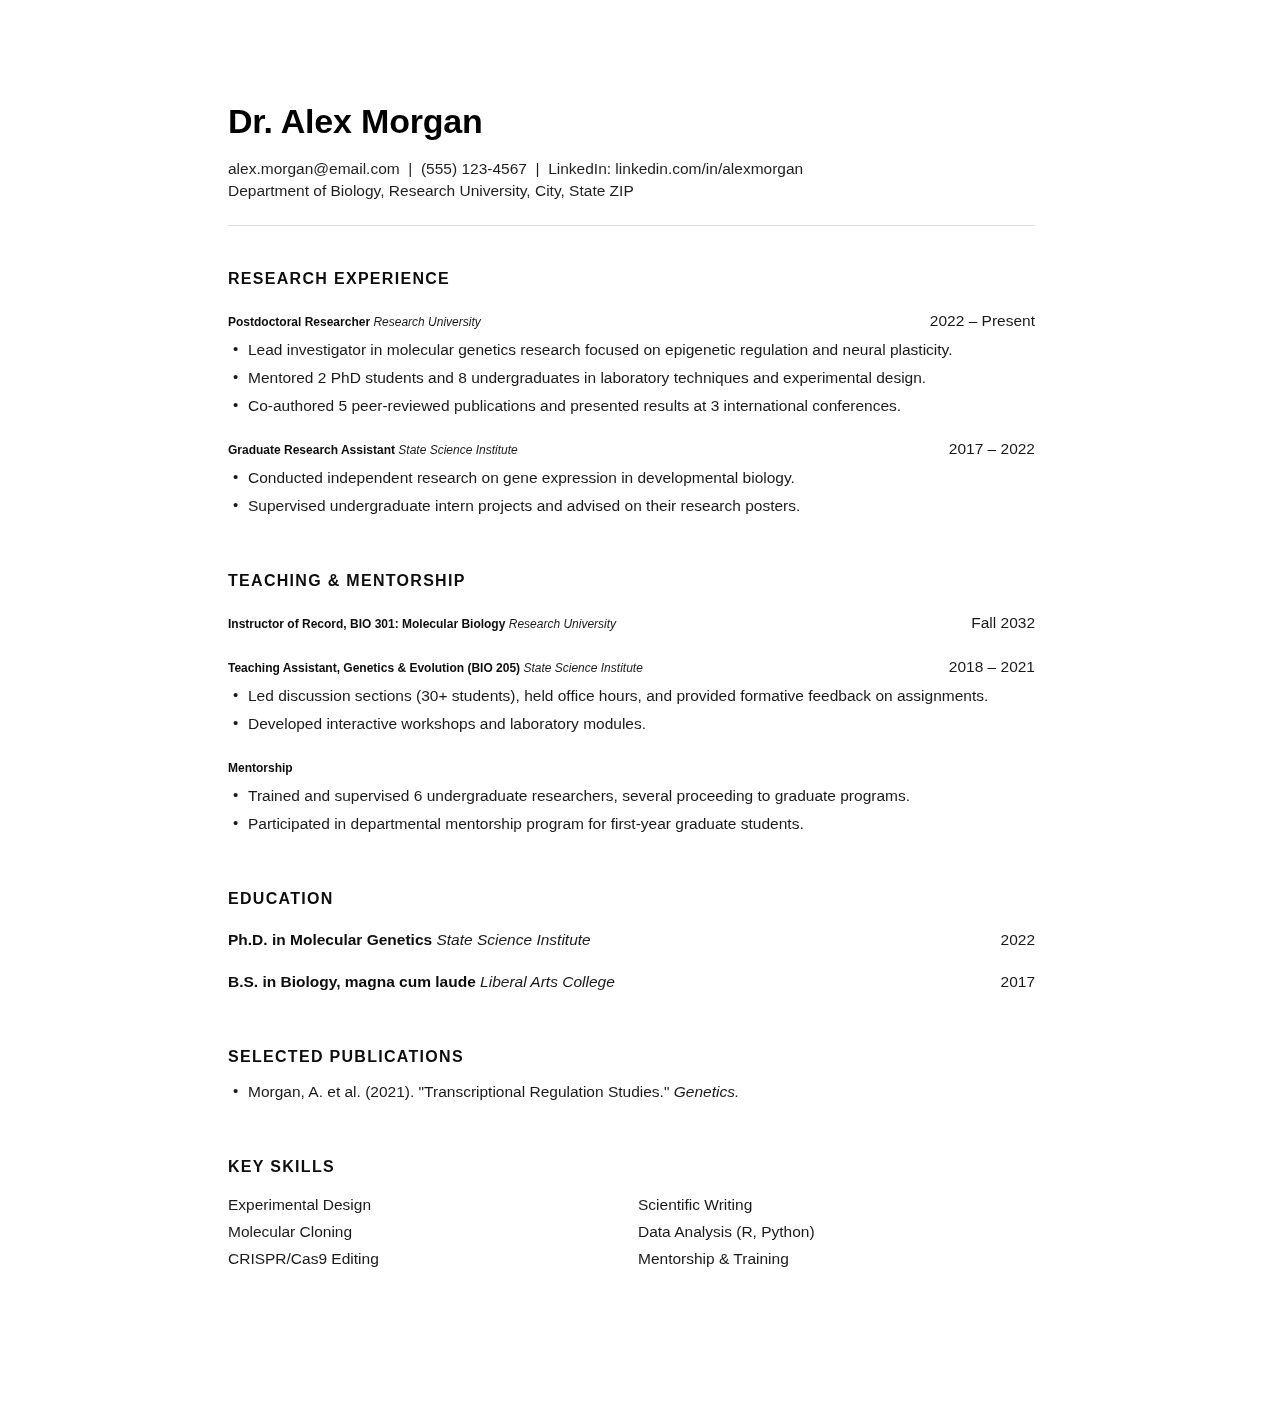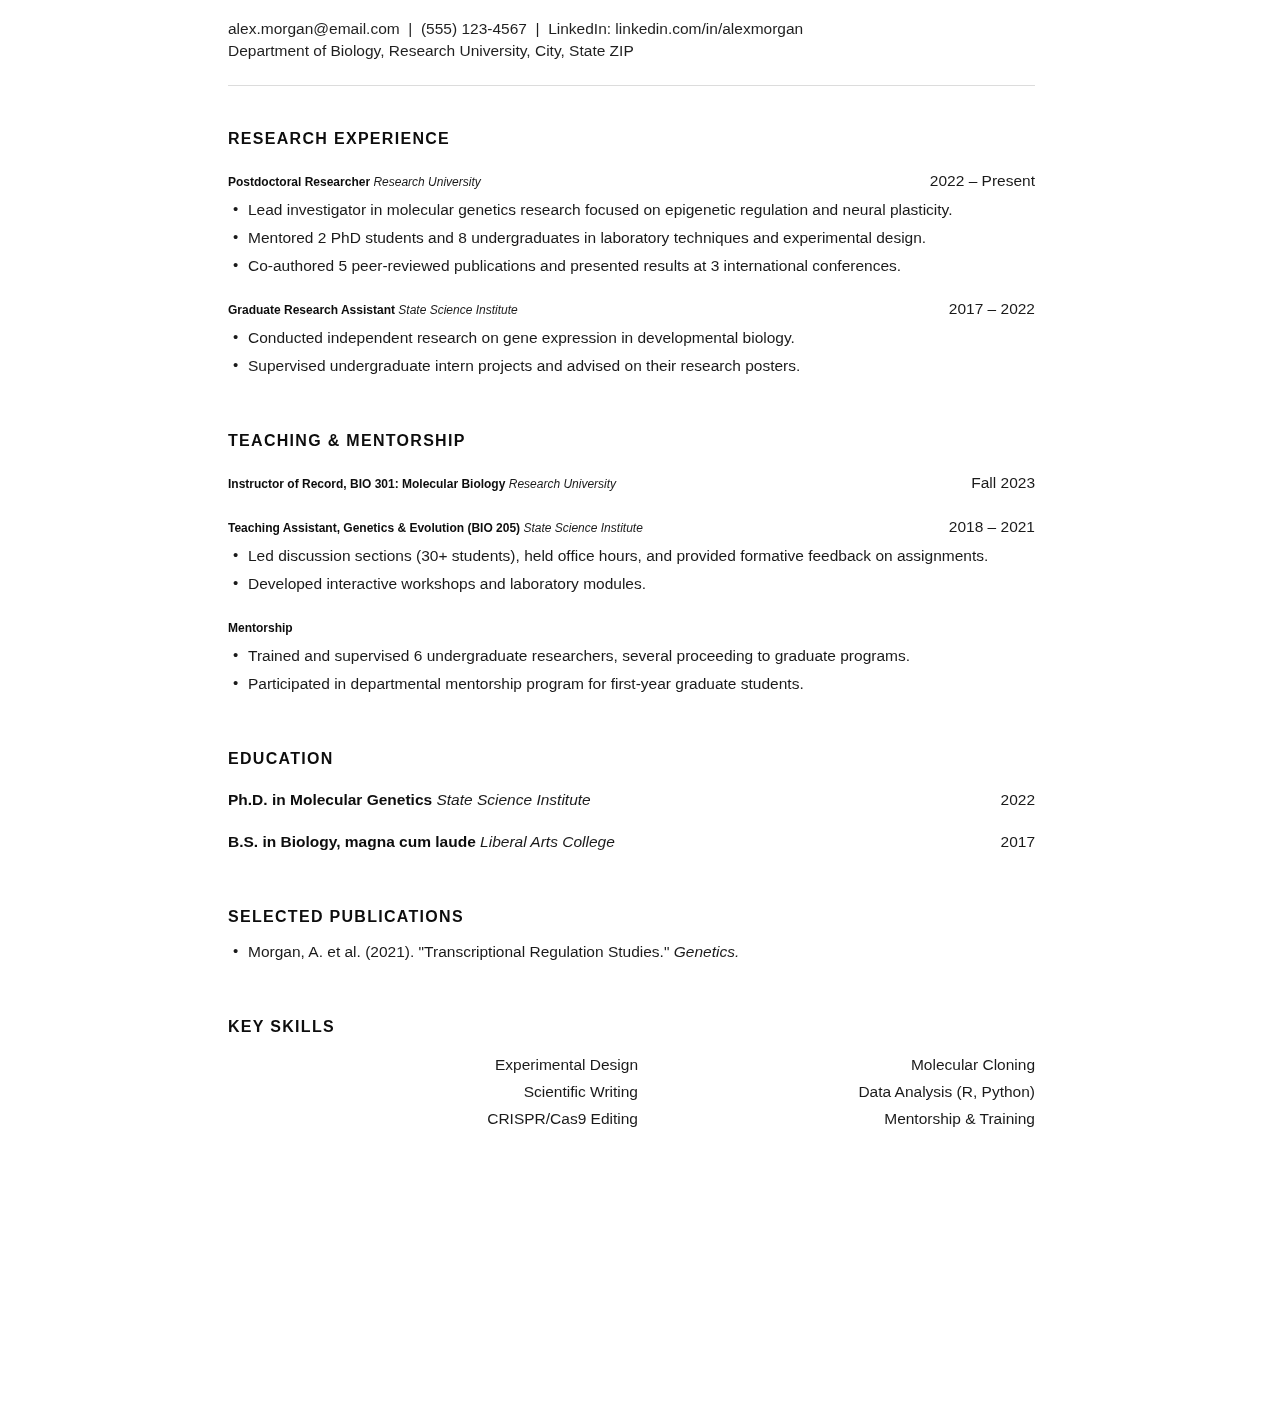--- a/index.html
+++ b/index.html
@@ -156,30 +156,30 @@
   .skills-grid {
     margin-top: 18px;
     display: grid;
     grid-template-columns: 410px auto;
     row-gap: 6px;
   }
   .skill {
     font-size: 15.5px;
     line-height: 21px;
     color: #1a1a1a;
-    text-align: right;
   }
 </style>
 </head>
 <body>
 
 <div class="page">
   <div class="sheet">
 
     <div>
+      <h1 class="name">Dr. Alex Morgan</h1>
       <div class="contact-line first">alex.morgan@email.com  |  (555) 123-4567  |  LinkedIn: linkedin.com/in/alexmorgan</div>
       <div class="contact-line">Department of Biology, Research University, City, State ZIP</div>
       <hr class="rule">
     </div>
 
     <div class="section sec-gap-research">
       <div class="section-title">RESEARCH EXPERIENCE</div>
 
       <div class="entry">
         <div class="entry-head">
@@ -210,21 +210,21 @@
     </div>
 
     <div class="section sec-gap">
       <div class="section-title">TEACHING &amp; MENTORSHIP</div>
 
       <div class="entry">
         <div class="entry-head">
           <div class="entry-left">
             <span class="role">Instructor of Record, BIO 301: Molecular Biology</span><span> </span><span class="org">Research University</span>
           </div>
-          <div class="entry-date">Fall 2023</div>
+          <div class="entry-date">Fall 2032</div>
         </div>
       </div>
 
       <div class="entry">
         <div class="entry-head">
           <div class="entry-left">
             <span class="role">Teaching Assistant, Genetics &amp; Evolution (BIO 205)</span><span> </span><span class="org">State Science Institute</span>
           </div>
           <div class="entry-date">2018 – 2021</div>
         </div>
@@ -269,22 +269,22 @@
       <div class="section-title">SELECTED PUBLICATIONS</div>
       <ul class="pubs">
         <li><span>Morgan, A. et al. (2021). "Transcriptional Regulation Studies." </span><span class="journal">Genetics.</span></li>
       </ul>
     </div>
 
     <div class="section sec-gap">
       <div class="section-title">KEY SKILLS</div>
       <div class="skills-grid">
         <div class="skill">Experimental Design</div>
+        <div class="skill">Scientific Writing</div>
         <div class="skill">Molecular Cloning</div>
-        <div class="skill">Scientific Writing</div>
         <div class="skill">Data Analysis (R, Python)</div>
         <div class="skill">CRISPR/Cas9 Editing</div>
         <div class="skill">Mentorship &amp; Training</div>
       </div>
     </div>
 
   </div>
 </div>
 
 </body></html>

